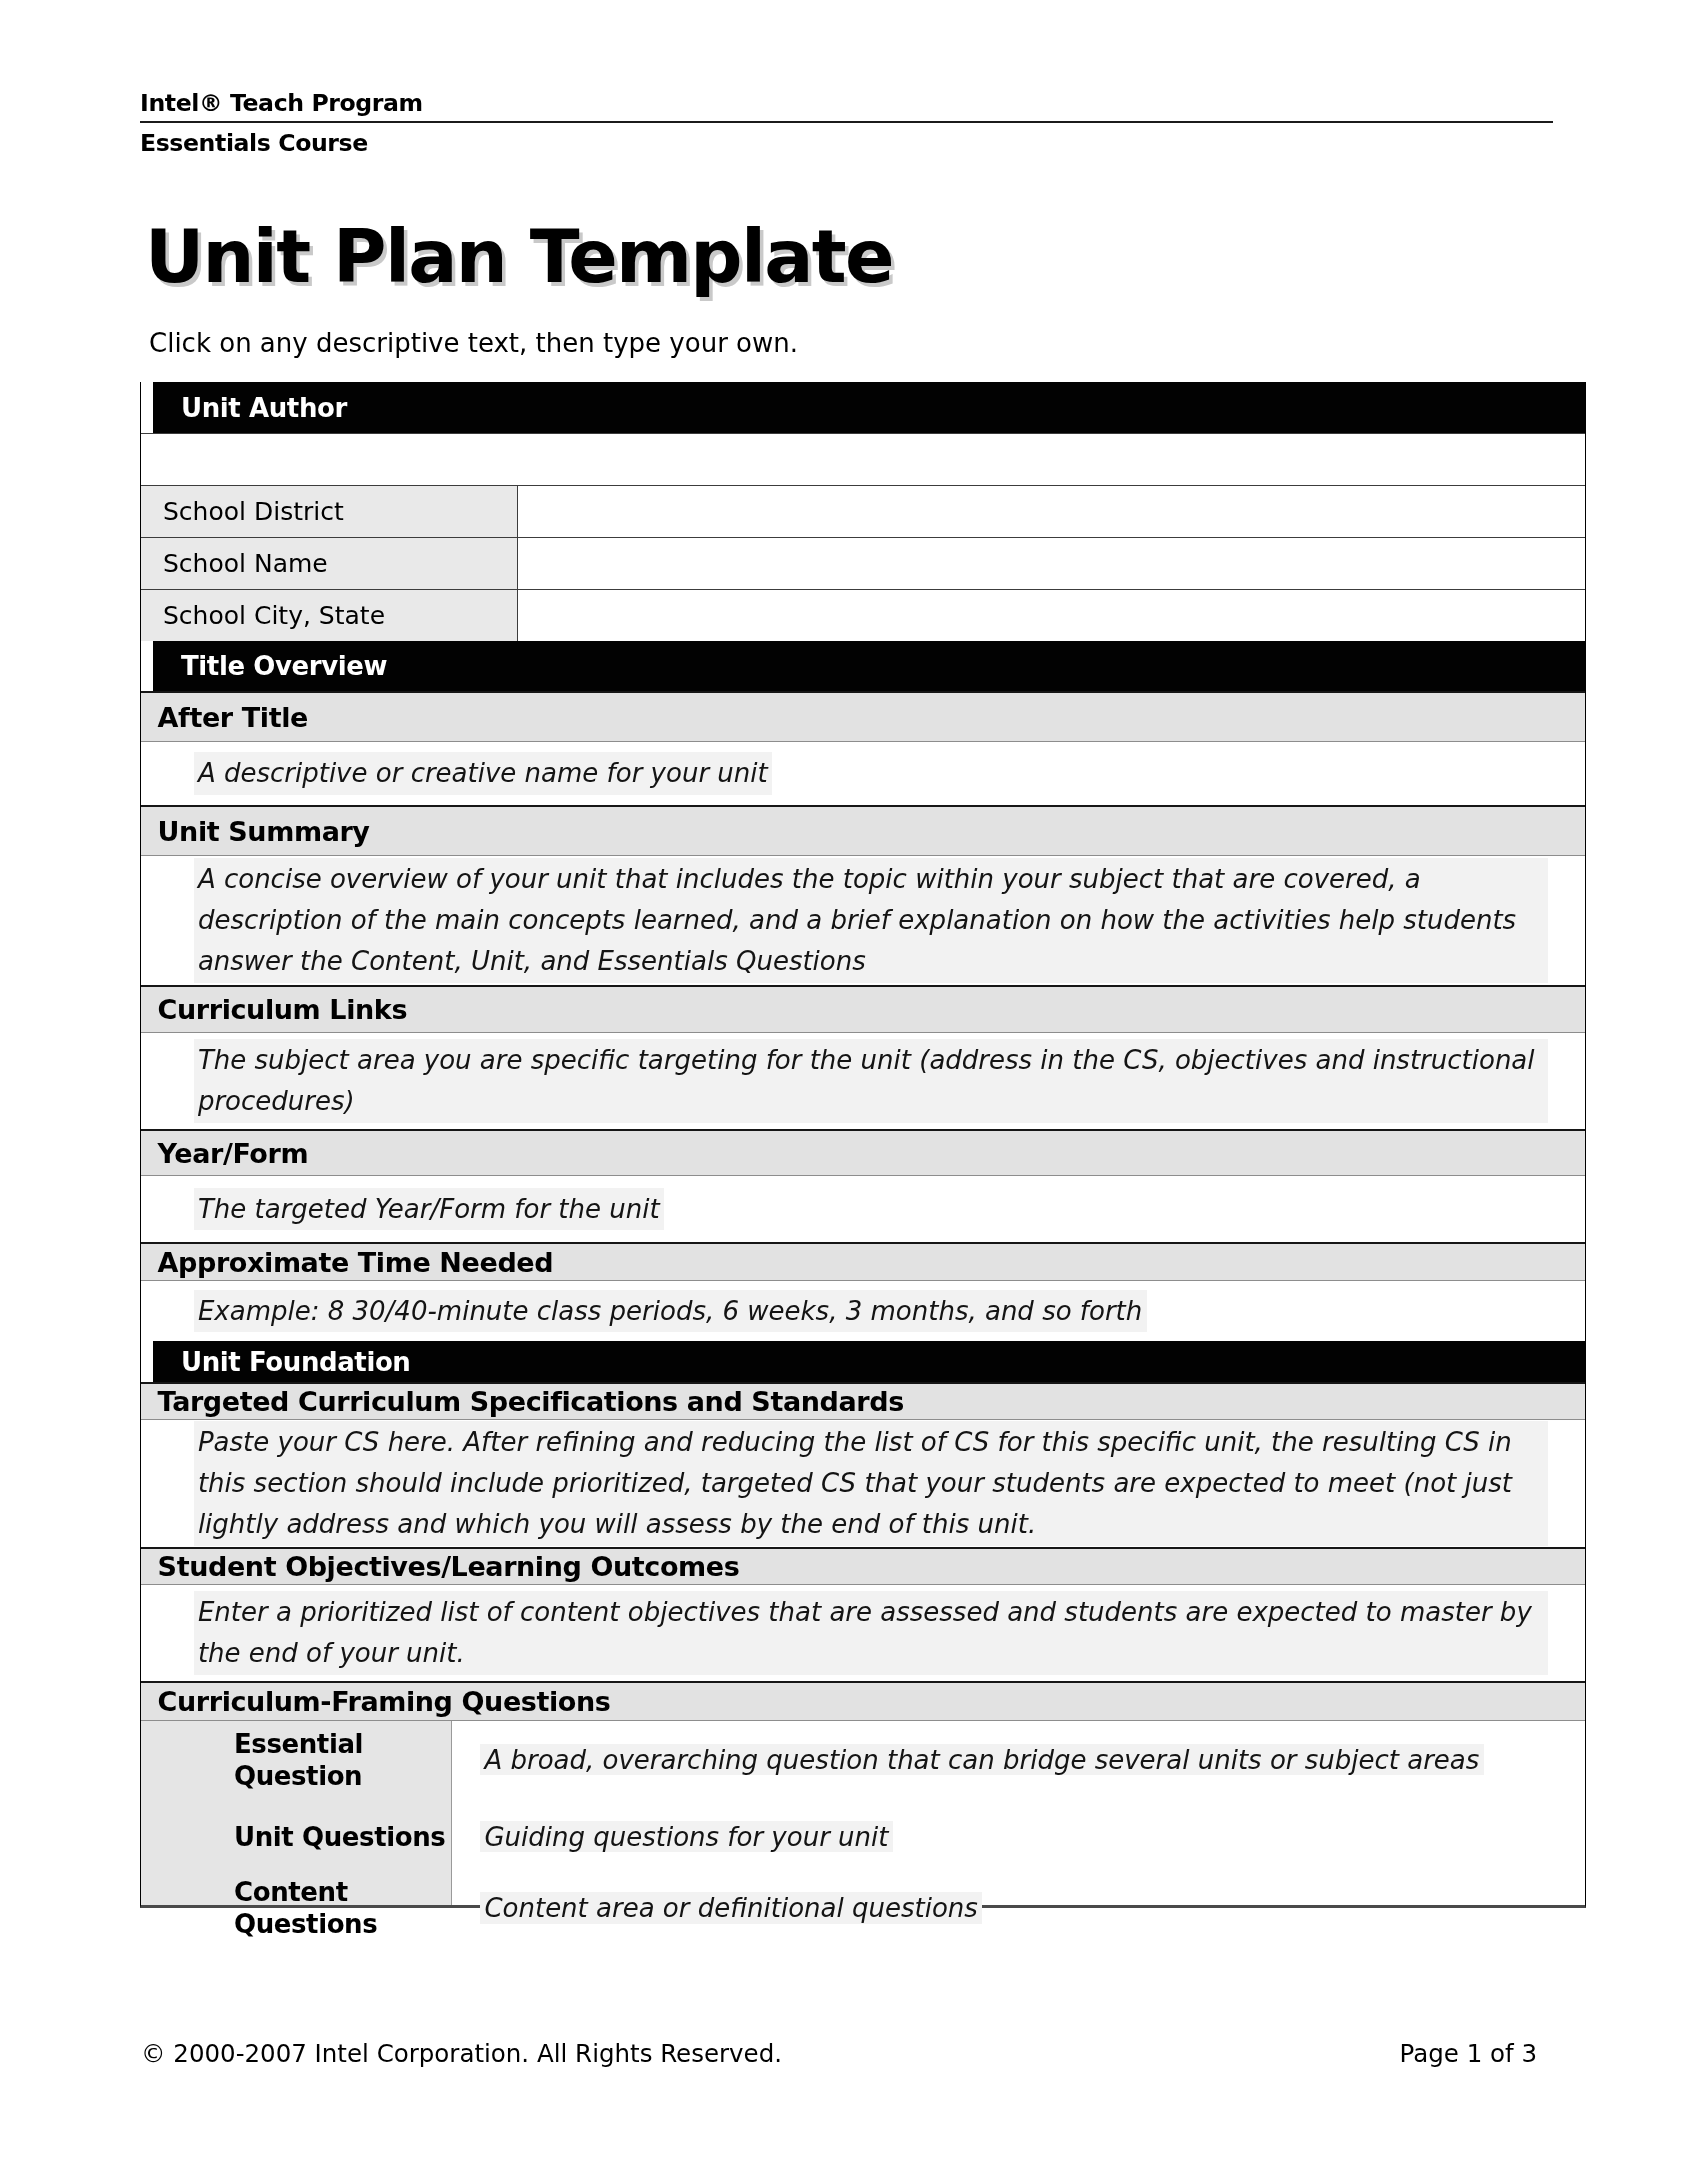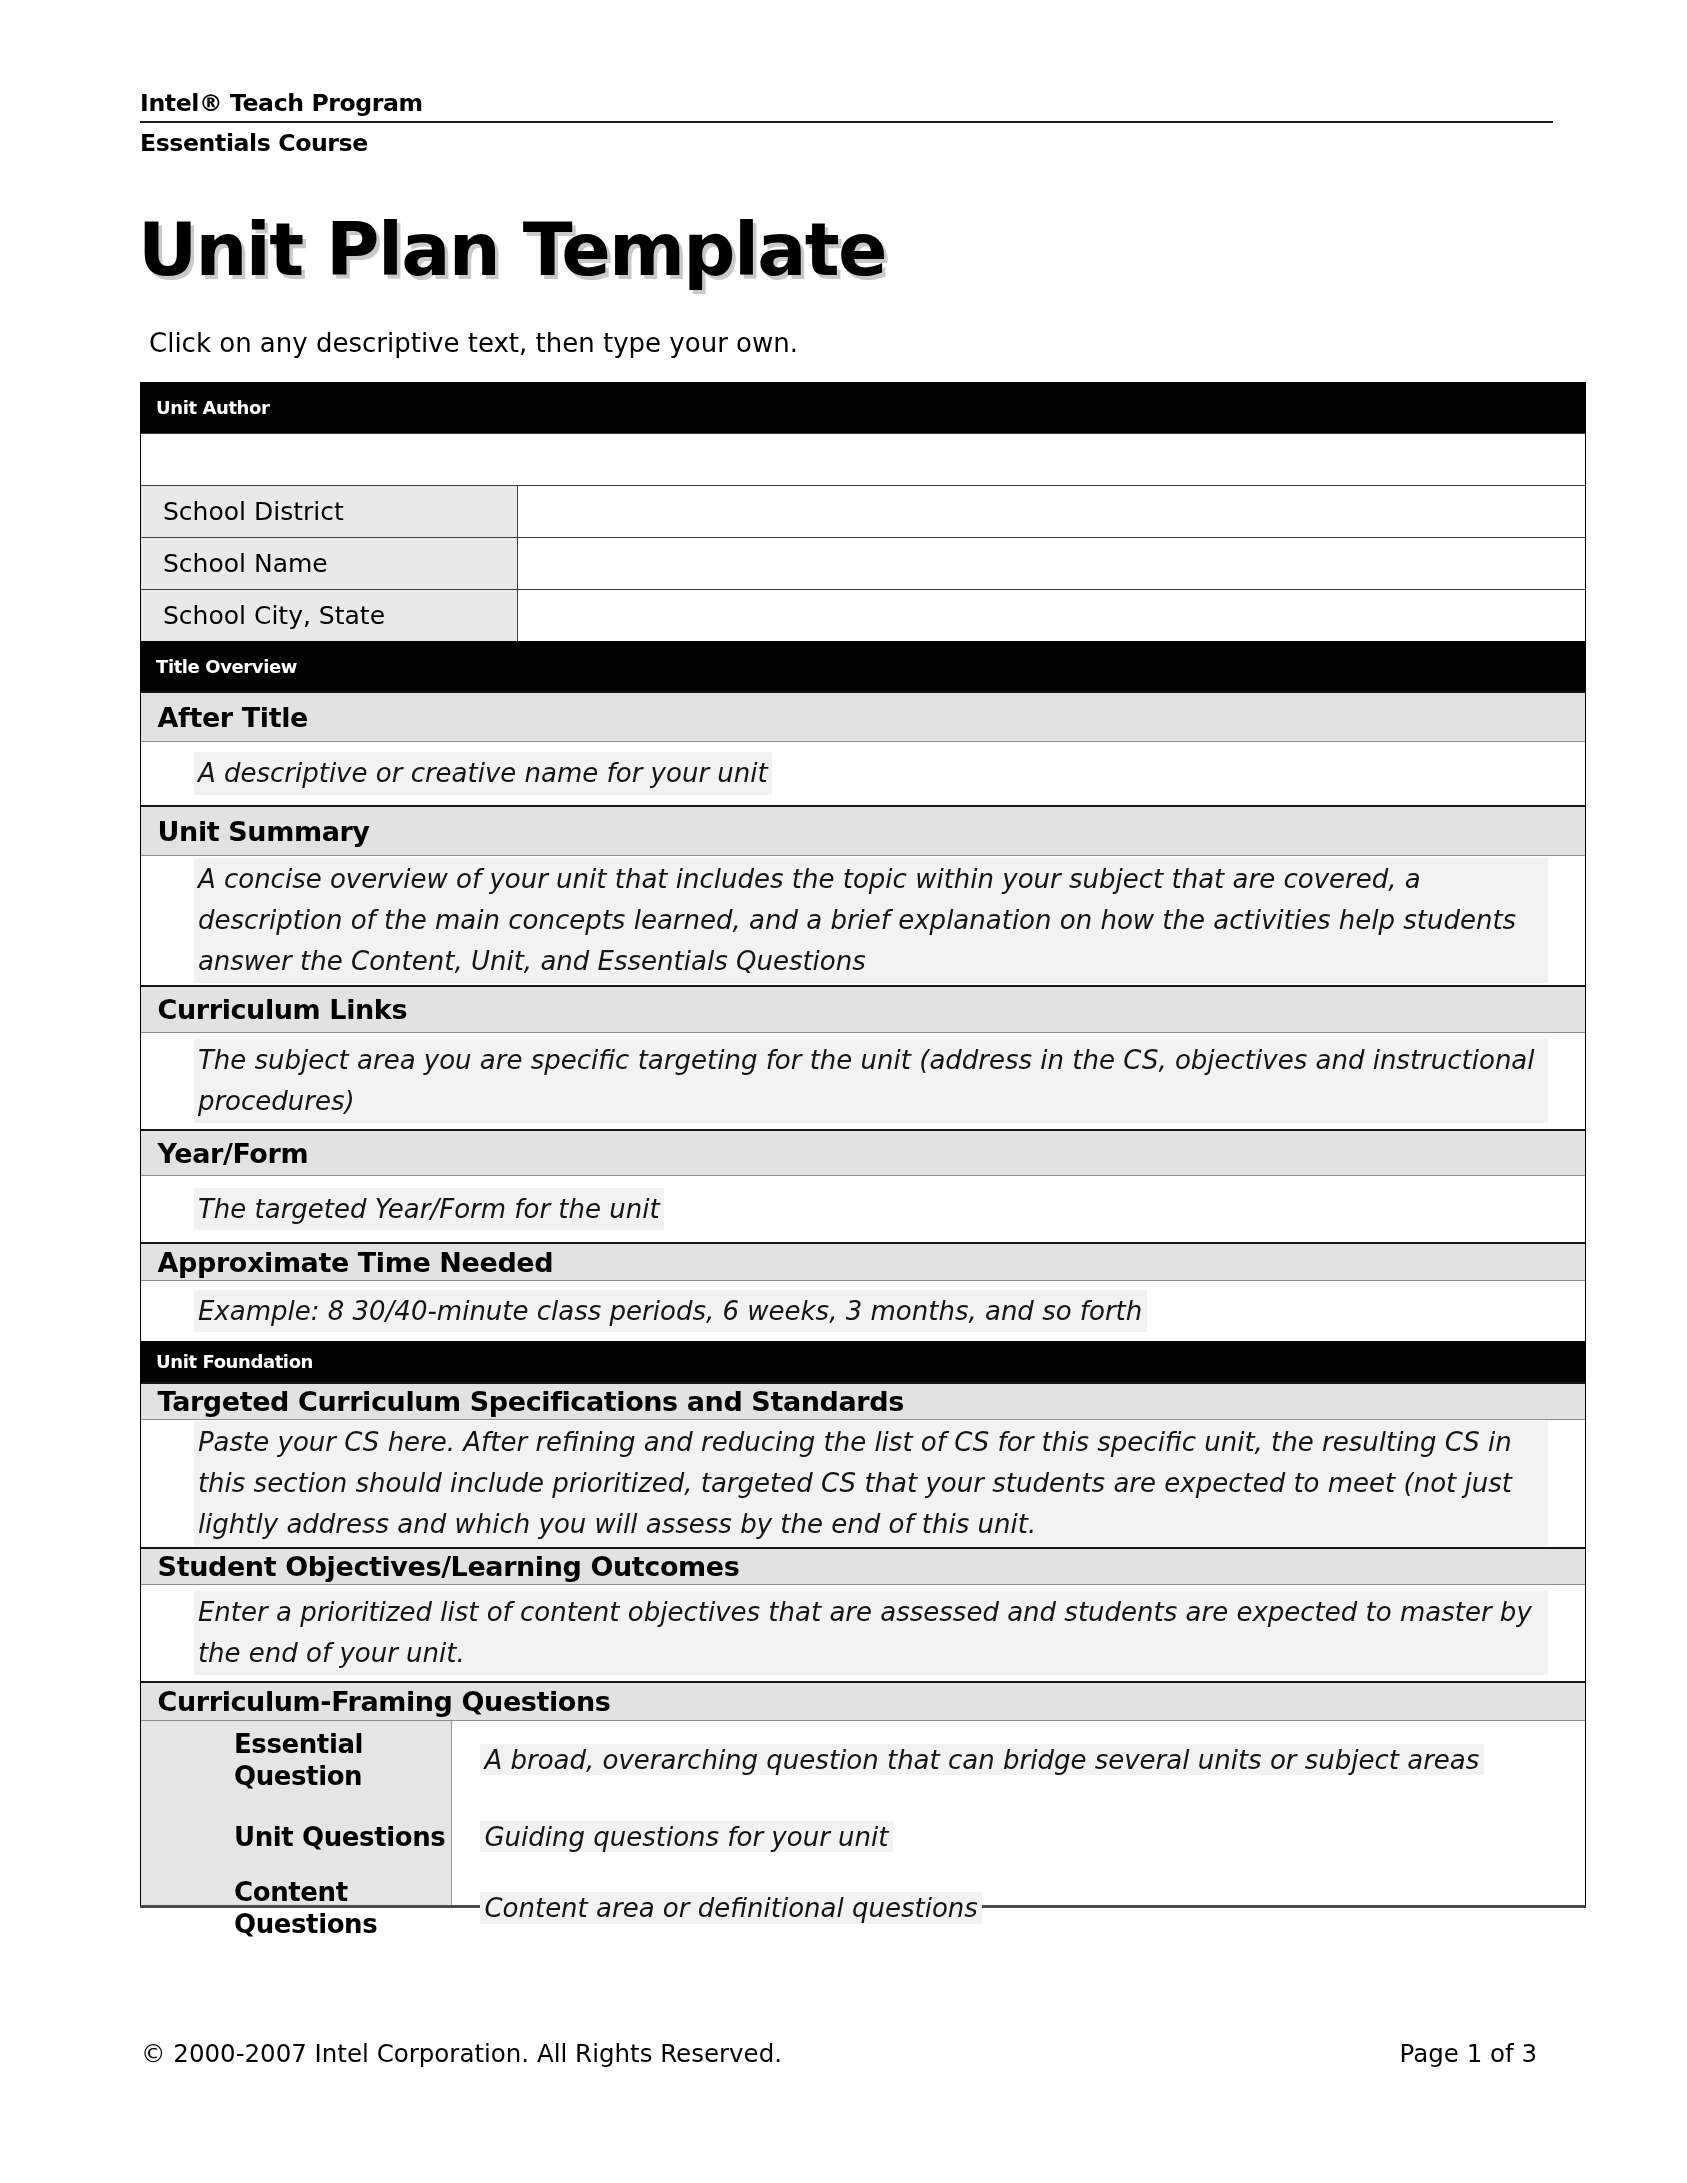--- a/index.html
+++ b/index.html
@@ -11,36 +11,36 @@
     color:#000;
     overflow:hidden;
   }
   
   .doc-header{position:absolute;left:140px;top:89px;width:1415px;}
   .doc-header .program{font-size:23.6px;font-weight:bold;letter-spacing:-0.4px;}
   .header-rule{height:2.6px;background:#1b1b1b;margin-top:3.5px;width:1413px;}
   .doc-header .course{font-size:23.6px;font-weight:bold;letter-spacing:-0.4px;margin-top:6.1px;}
   
   .title{
-    position:absolute;left:137px;top:206px;margin:1px;
+    position:absolute;left:137px;top:206px;margin:8px;
     font-size:73px;font-weight:bold;letter-spacing:-1.7px;
     text-shadow:3.5px 3.5px 0 #c9c9c9;
     white-space:nowrap;
   }
   .instruction{position:absolute;left:141px;top:320px;margin:8px;font-size:26px;}
   
   .unit-table{
     position:absolute;left:140px;top:382px;width:1446px;
     border-left:1.7px solid #000;border-right:1.7px solid #000;border-bottom:3.5px solid #4a4a4a;
     box-sizing:border-box;
   }
   .unit-table *{box-sizing:border-box;}
   .bar{
-    background:#020202;color:#fff;font-weight:bold;font-size:18px;
-    display:flex;align-items:center;padding-left:15px;letter-spacing:-0.4px;
+    background:#020202;color:#fff;font-weight:bold;font-size:26px;
+    display:flex;align-items:center;padding-left:28px;letter-spacing:-0.4px;margin-left:12px;
   }
   .bar.h58{height:51px}.bar.h57{height:50px}.bar.h47{height:41px}
   .author-row{display:flex;height:52px;border-top:1.7px solid #3c3c3c;}
   .author-row:first-of-type{border-top:none;}
   .author-label{
     width:377px;background:#e9e9e9;border-right:1.7px solid #3c3c3c;
     display:flex;align-items:center;padding-left:22px;font-size:25px;
   }
   .author-value{flex:1;background:#fff;}
   .heading{

